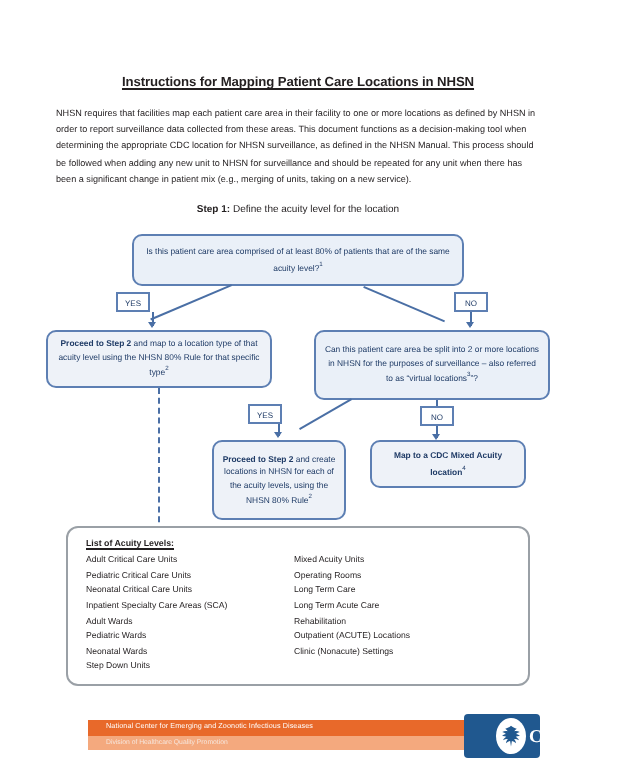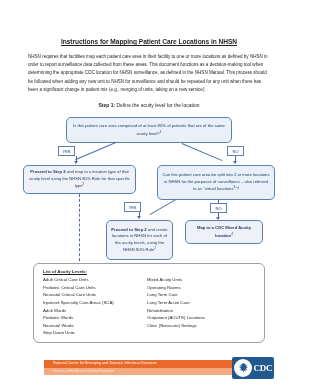--- a/index.html
+++ b/index.html
@@ -186,26 +186,27 @@
     left: 9px;
     top: 8.8px;
     font-size: 3.4px;
     color: #f6e6dc;
     white-space: nowrap;
   }
   .cdc-logo {
     position: absolute;
     left: 232px;
     top: 2px;
-    width: 42px;
+    width: 24px;
     height: 22px;
     background: #20588f;
     border-radius: 2px;
     display: flex;
     align-items: center;
+    padding-left: 14px;
   }
   .cdc-seal {
     width: 18px;
     height: 18px;
     margin-left: 2px;
     border-radius: 50%;
     background: #ffffff;
     display: flex;
     align-items: center;
     justify-content: center;

